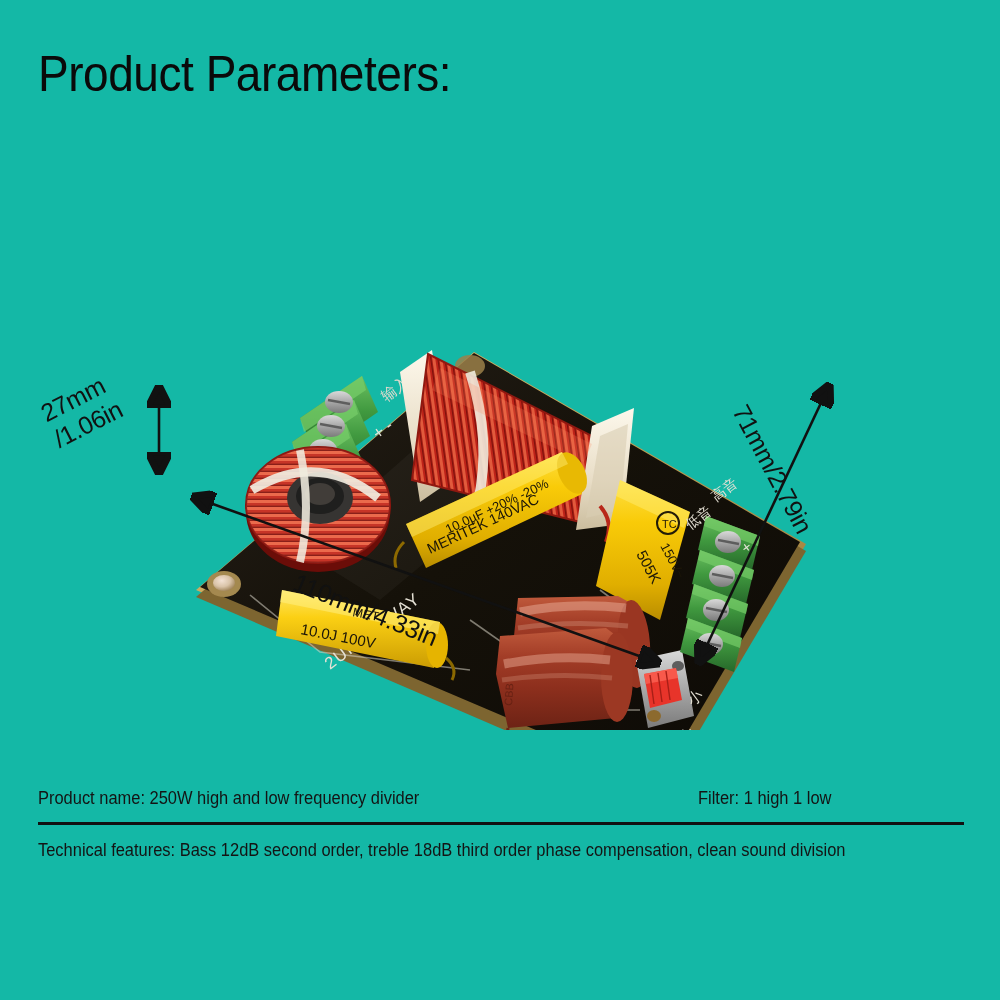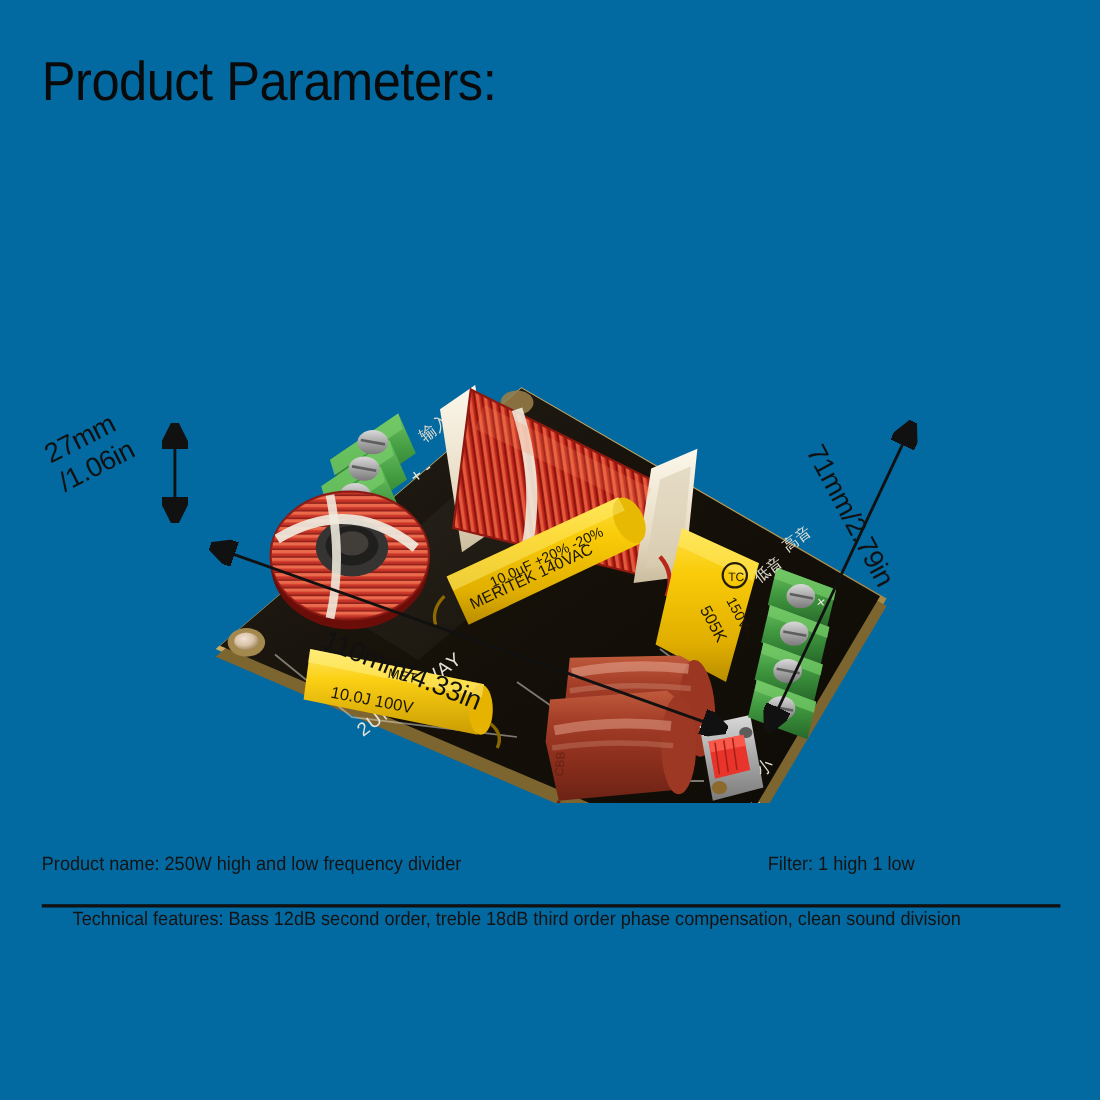--- a/index.html
+++ b/index.html
@@ -5,21 +5,21 @@
   * { box-sizing: border-box; margin: 0; padding: 0; }
   html, body {
     width: 1000px; height: 1000px;
     background: #ffffff;
     font-family: "Liberation Sans", sans-serif;
     overflow: hidden;
   }
   #page {
     position: relative;
     width: 1000px; height: 1000px;
-    background: #0369a1;
+    background: #14b8a6;
   }
 
   
   #title {
     position: absolute;
     left: 38px; top: 45px;
     font-size: 50px;
     font-weight: 400;
     letter-spacing: -0.5px;
     color: #0a0a0a;
@@ -64,25 +64,25 @@
 
   
   #spec {
     position: absolute;
     left: 38px; top: 775px;
     width: 926px;
   }
   .spec-row {
     position: relative;
     display: flex;
-    align-items: flex-start;
+    align-items: center;
     height: 50px;
     border-bottom: 3px solid #111;
   }
-  .spec-row.last { border-bottom: none; margin-left: 28px; }
+  .spec-row.last { border-bottom: none; }
   .spec-left {
     width: 660px;
     font-size: 17.5px;
     color: #141414;
     transform: scaleX(0.94);
     transform-origin: left center;
     white-space: nowrap;
   }
   .spec-right {
     flex: 1;

